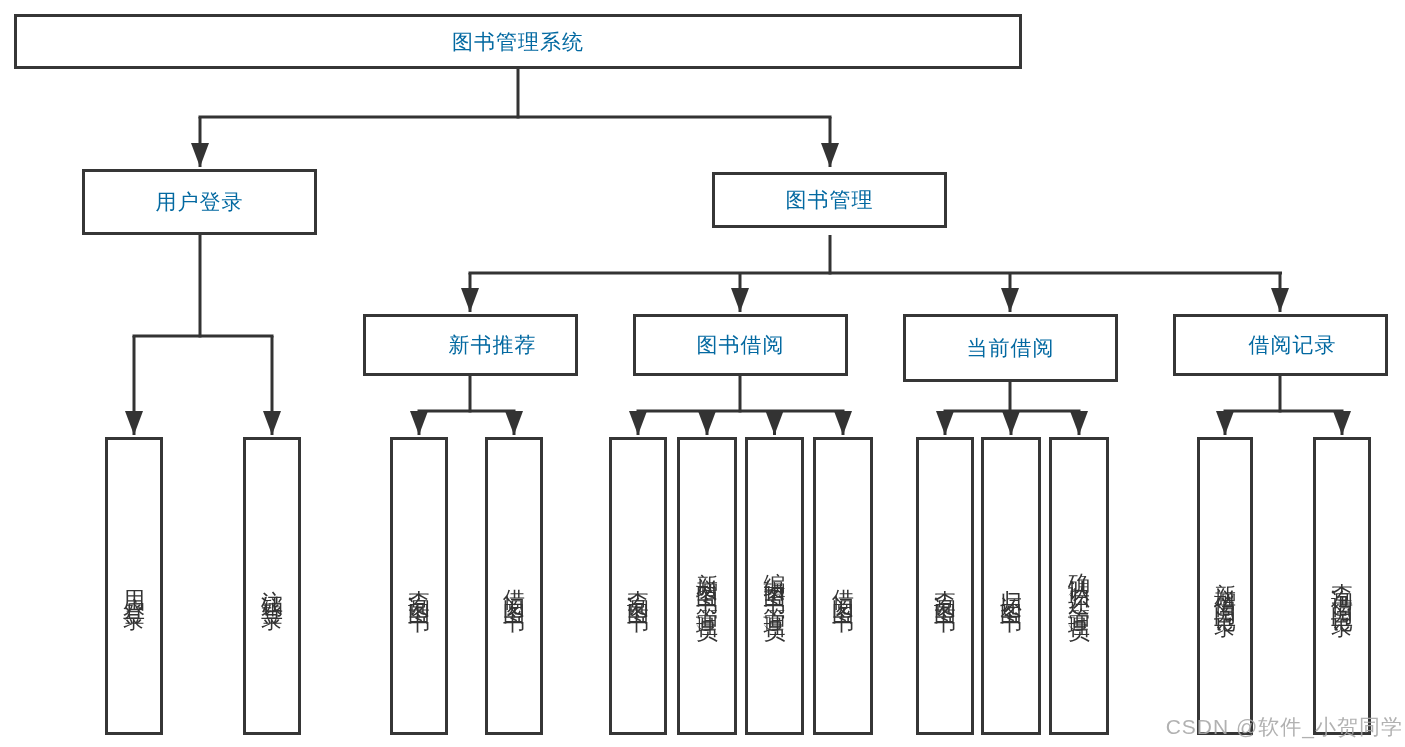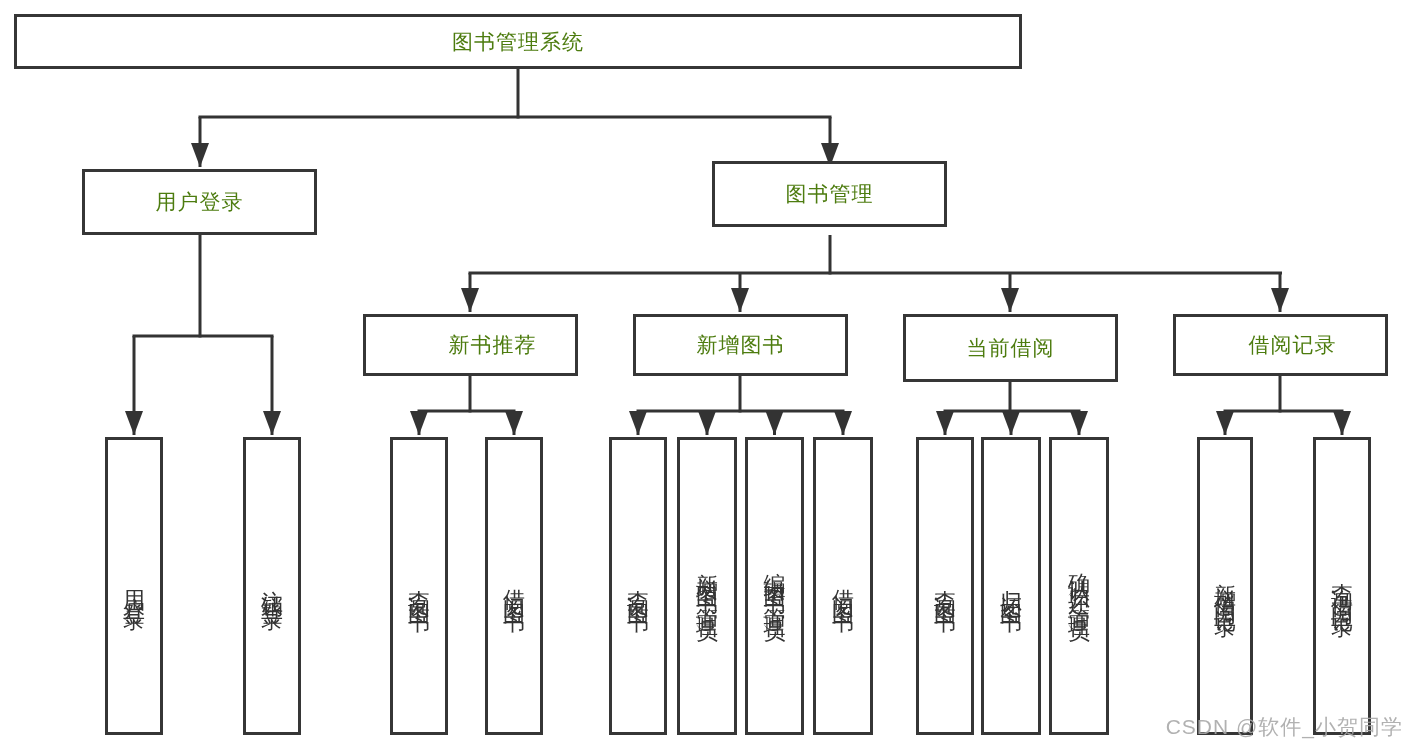--- a/index.html
+++ b/index.html
@@ -19,21 +19,21 @@
   }
   .box {
     position: absolute;
     box-sizing: border-box;
     background: #ffffff;
     border: 3px solid #363636;
     display: flex;
     align-items: center;
     justify-content: center;
     font-size: 21px;
-    color: #4d7c0f;
+    color: #0369a1;
     letter-spacing: 1px;
     white-space: nowrap;
   }
   .vbox {
     position: absolute;
     box-sizing: border-box;
     top: 437px;
     height: 298px;
     background: #ffffff;
     border: 3px solid #363636;
@@ -126,24 +126,24 @@
       <line x1="1280" y1="376" x2="1280" y2="412.5"></line>
       <line x1="1223.5" y1="411" x2="1343.5" y2="411"></line>
       <line x1="1225" y1="411" x2="1225" y2="435" marker-end="url(#arw)"></line>
       <line x1="1342" y1="411" x2="1342" y2="435" marker-end="url(#arw)"></line>
     </g>
   </svg>
 
   <div class="box" style="left:14px; top:14px; width:1008px; height:55px;">图书管理系统</div>
 
   <div class="box" style="left:82px; top:169px; width:235px; height:66px;">用户登录</div>
-  <div class="box" style="left:712px; top:161px; width:235px; height:66px;">图书管理</div>
+  <div class="box" style="left:712px; top:172px; width:235px; height:56px;">图书管理</div>
 
   <div class="box" style="left:363px; top:314px; width:215px; height:62px;padding-left:44px;">新书推荐</div>
-  <div class="box" style="left:633px; top:314px; width:215px; height:62px;">新增图书</div>
+  <div class="box" style="left:633px; top:314px; width:215px; height:62px;">图书借阅</div>
   <div class="box" style="left:903px; top:314px; width:215px; height:68px;">当前借阅</div>
   <div class="box" style="left:1173px; top:314px; width:215px; height:62px;padding-left:24px;">借阅记录</div>
 
   <div class="vbox" style="left:105px; width:58px;">
     <span class="vtext">用户登录</span>
   </div>
   <div class="vbox" style="left:243px; width:58px;">
     <span class="vtext">注销登录</span>
   </div>
 

